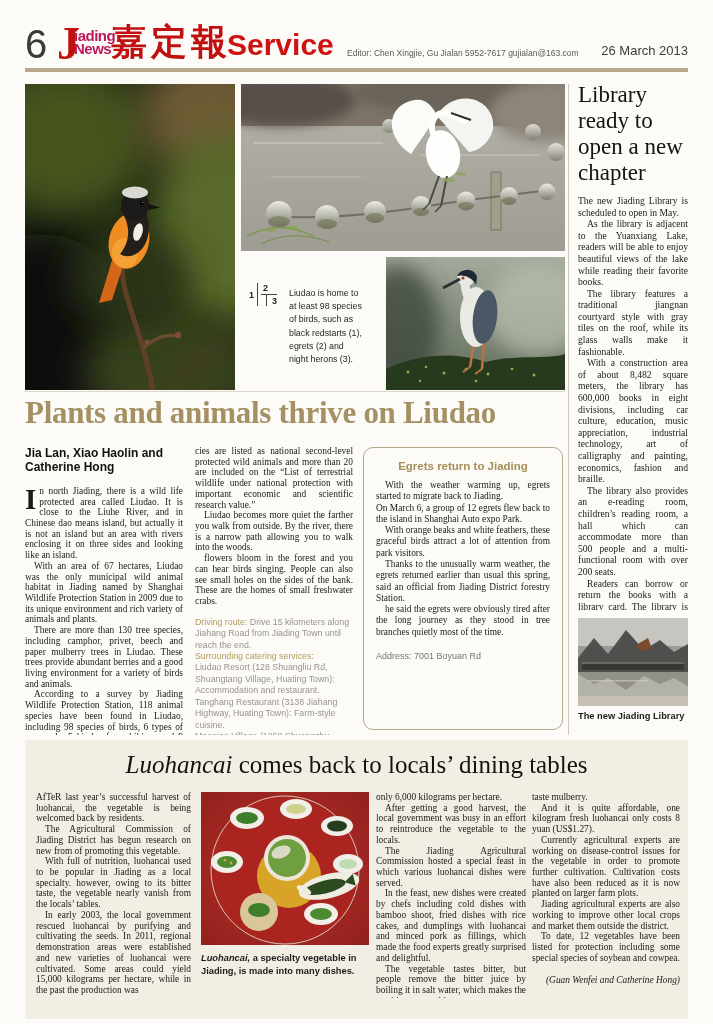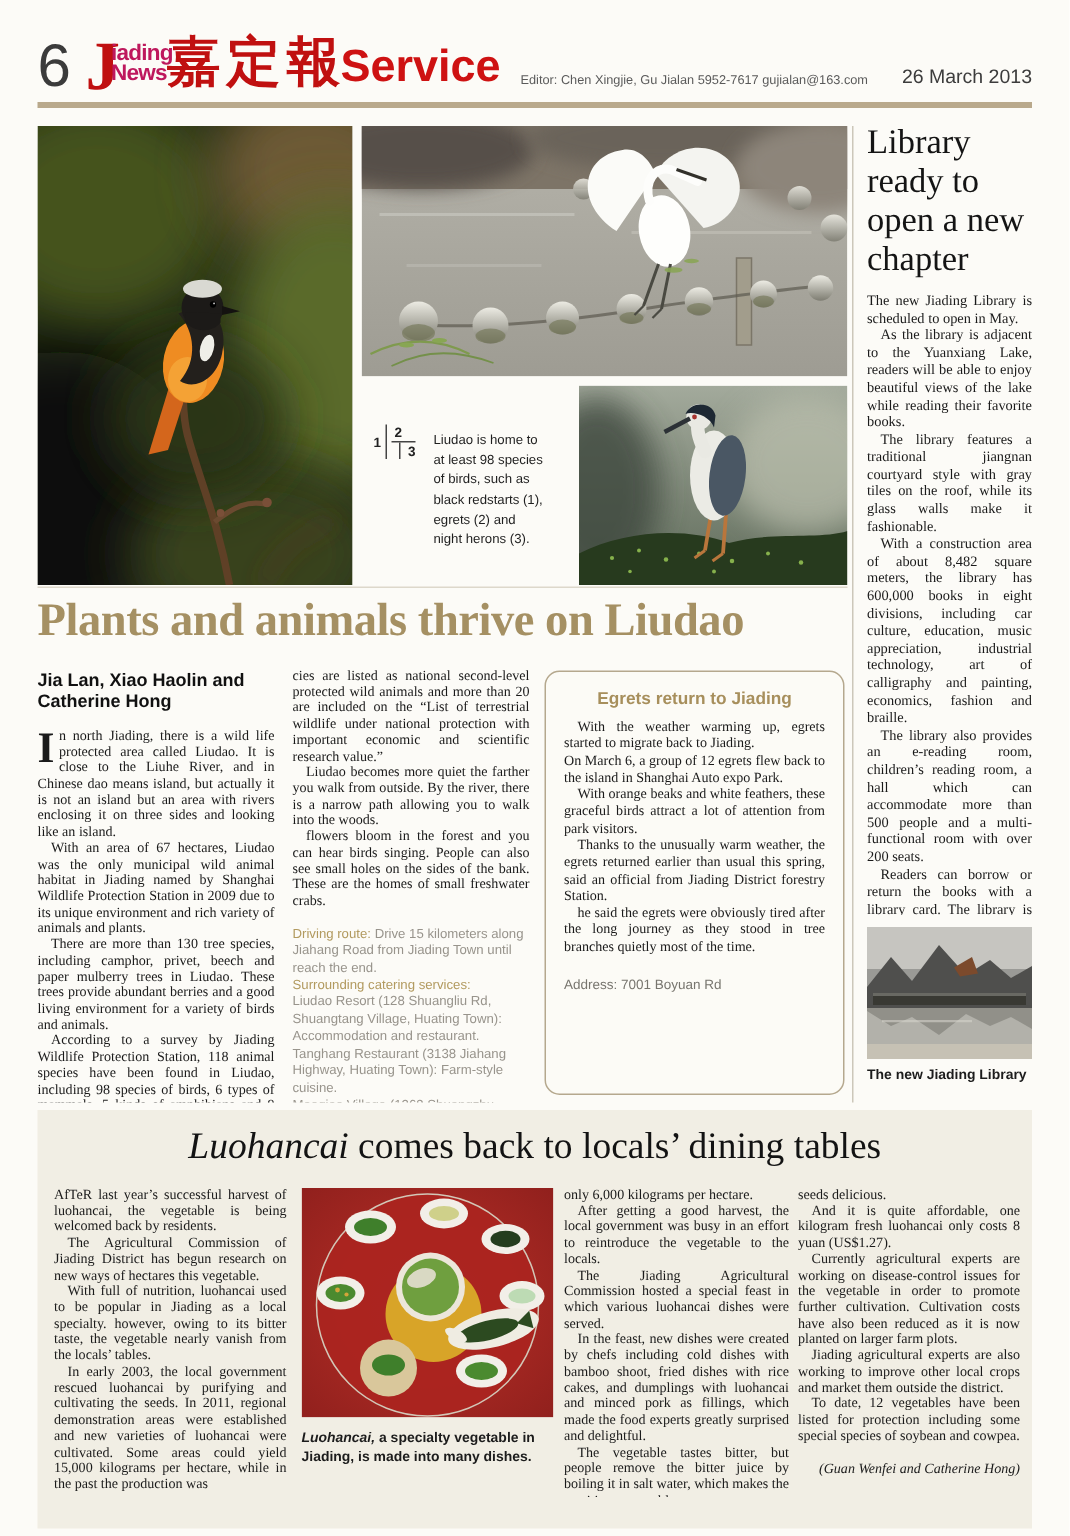--- a/index.html
+++ b/index.html
@@ -307,21 +307,21 @@
       <p class="bp ind">he said the egrets were obviously tired after the long journey as they stood in tree branches quietly most of the time.</p>
       <div class="ebox-addr">Address: 7001 Boyuan Rd</div>
     </div>
   </div>
 
   <div class="bottom">
     <div class="b-head"><span class="it">Luohancai</span><span> comes back to locals’ dining tables</span></div>
     <div class="bcols">
       <div class="bc1">
         <p class="bp">AfTeR last year’s successful harvest of luohancai, the vegetable is being welcomed back by residents.</p>
-        <p class="bp ind">The Agricultural Commission of Jiading District has begun research on new ways of hectares this vegetable.</p>
+        <p class="bp ind">The Agricultural Commission of Jiading District has begun research on new from of promoting this vegetable.</p>
         <p class="bp ind">With full of nutrition, luohancai used to be popular in Jiading as a local specialty. however, owing to its bitter taste, the vegetable nearly vanish from the locals’ tables.</p>
         <p class="bp ind">In early 2003, the local government rescued luohancai by purifying and cultivating the seeds. In 2011, regional demonstration areas were established and new varieties of luohancai were cultivated. Some areas could yield 15,000 kilograms per hectare, while in the past the production was</p>
       </div>
       <div class="bphoto-wrap">
         <div class="bphoto">
           <svg width="168" height="153" viewBox="0 0 168 153">
             <defs>
               <radialGradient id="rg2" cx="0.5" cy="0.5" r="0.75">
                 <stop offset="0" stop-color="#bb3028"></stop>
                   <stop offset="1" stop-color="#8e1f1c"></stop>
@@ -362,21 +362,21 @@
         <div class="bphoto-caption"><span class="it" style="font-style:italic">Luohancai,</span><span> a specialty vegetable in Jiading, is made into many dishes.</span></div>
       </div>
       <div class="bc3">
         <p class="bp">only 6,000 kilograms per hectare.</p>
         <p class="bp ind">After getting a good harvest, the local government was busy in an effort to reintroduce the vegetable to the locals.</p>
         <p class="bp ind">The Jiading Agricultural Commission hosted a special feast in which various luohancai dishes were served.</p>
         <p class="bp ind">In the feast, new dishes were created by chefs including cold dishes with bamboo shoot, fried dishes with rice cakes, and dumplings with luohancai and minced pork as fillings, which made the food experts greatly surprised and delightful.</p>
         <p class="bp ind">The vegetable tastes bitter, but people remove the bitter juice by boiling it in salt water, which makes the nutritious vegetable</p>
       </div>
       <div class="bc4">
-        <p class="bp">seeds delicious.</p>
+        <p class="bp">taste mulberry.</p>
         <p class="bp ind">And it is quite affordable, one kilogram  fresh luohancai only costs 8 yuan (US$1.27).</p>
         <p class="bp ind">Currently agricultural experts are working on disease-control issues for the vegetable in order to promote further cultivation. Cultivation costs have also been reduced as it is now planted on larger farm plots.</p>
         <p class="bp ind">Jiading agricultural experts are also working to improve other local crops and market them outside the district.</p>
         <p class="bp ind">To date, 12 vegetables have been listed for protection including some special species of soybean and cowpea.</p>
         <div class="b-credit">(Guan Wenfei and Catherine Hong)</div>
       </div>
     </div>
   </div>
 
 </div>

